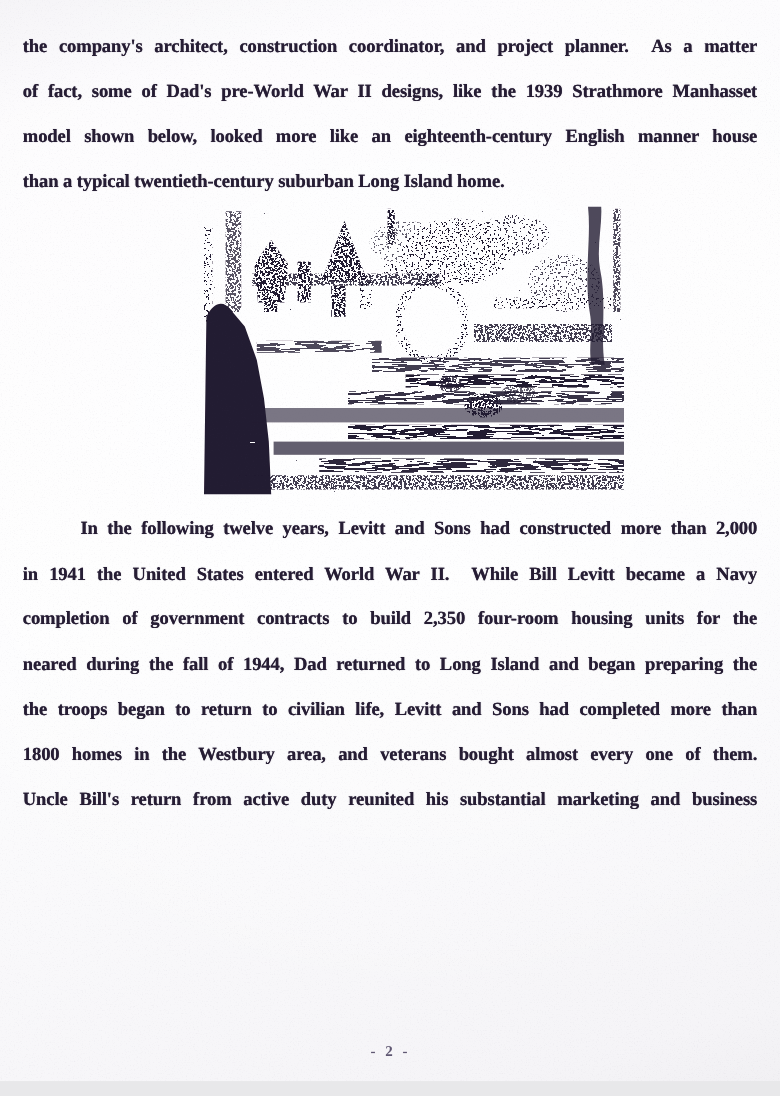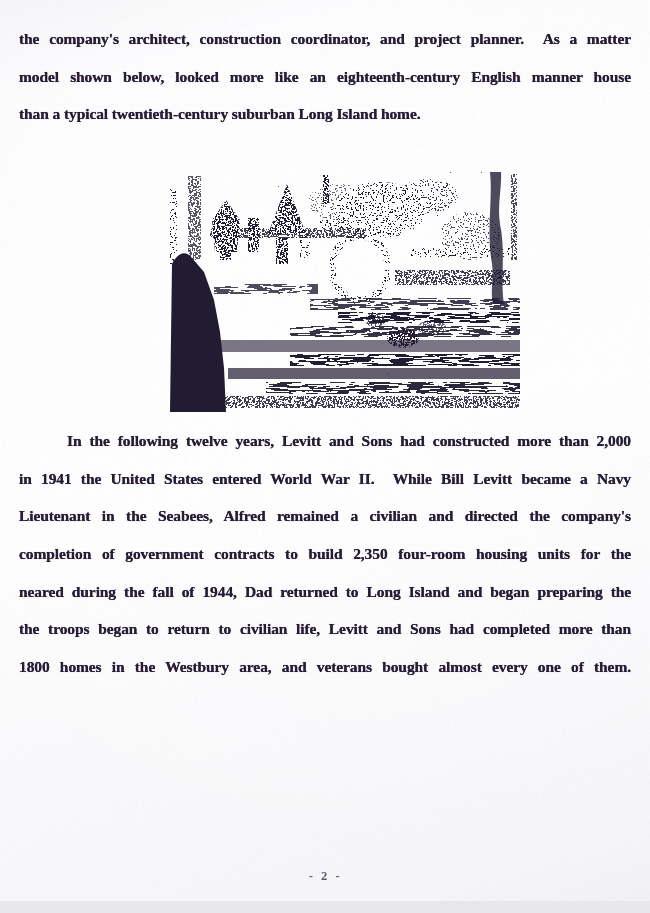--- a/index.html
+++ b/index.html
@@ -60,20 +60,21 @@
     z-index:5;
   }
 </style>
 </head>
 <body>
 
 <div class="page">
 
   <div class="para p1">
     <div class="line">the company's architect, construction coordinator, and project planner.  As a matter</div>
+    <div class="line">of fact, some of Dad's pre-World War II designs, like the 1939 Strathmore Manhasset</div>
     <div class="line">model shown below, looked more like an eighteenth-century English manner house</div>
     <div class="line endline">than a typical twentieth-century suburban Long Island home.</div>
   </div>
 
   <div class="photo">
     <svg width="350" height="240" viewBox="0 0 350 240">
       <defs>
         <filter id="fsd" x="-3%" y="-3%" width="106%" height="106%">
           <feTurbulence type="fractalNoise" baseFrequency="0.04 0.5" numOctaves="3" seed="11"></feTurbulence>
           <feComponentTransfer>
@@ -154,25 +155,25 @@
         <rect x="58" y="196" width="292" height="11" filter="url(#fsd)" opacity="0.7"></rect>
         <rect x="96" y="210" width="254" height="12" filter="url(#fsm)" opacity="0.95"></rect>
         <rect x="28" y="224" width="322" height="12" filter="url(#fgm)" opacity="0.85"></rect>
       </g>
     </svg>
   </div>
 
   <div class="para p2">
     <div class="line indent">In the following twelve years, Levitt and Sons had constructed more than 2,000</div>
     <div class="line">in 1941 the United States entered World War II.  While Bill Levitt became a Navy</div>
-    <div class="line">Lieutenant in the Seabees, Alfred remained a civilian and directed the company's</div>
     <div class="line">completion of government contracts to build 2,350 four-room housing units for the</div>
     <div class="line">neared during the fall of 1944, Dad returned to Long Island and began preparing the</div>
     <div class="line">the troops began to return to civilian life, Levitt and Sons had completed more than</div>
     <div class="line">1800 homes in the Westbury area, and veterans bought almost every one of them.</div>
+    <div class="line">Uncle Bill's return from active duty reunited his substantial marketing and business</div>
   </div>
 
   <div class="pagenum">- 2 -</div>
 
   <svg class="noise" width="650" height="913">
     <filter id="pn">
       <feTurbulence type="fractalNoise" baseFrequency="0.9" numOctaves="2" seed="3"></feTurbulence>
       <feColorMatrix type="matrix" values="0 0 0 0 0.14  0 0 0 0 0.11  0 0 0 0 0.19  0 0 0 0.35 -0.2"></feColorMatrix>
     </filter>
     <rect width="650" height="913" filter="url(#pn)" opacity="0.45"></rect>

